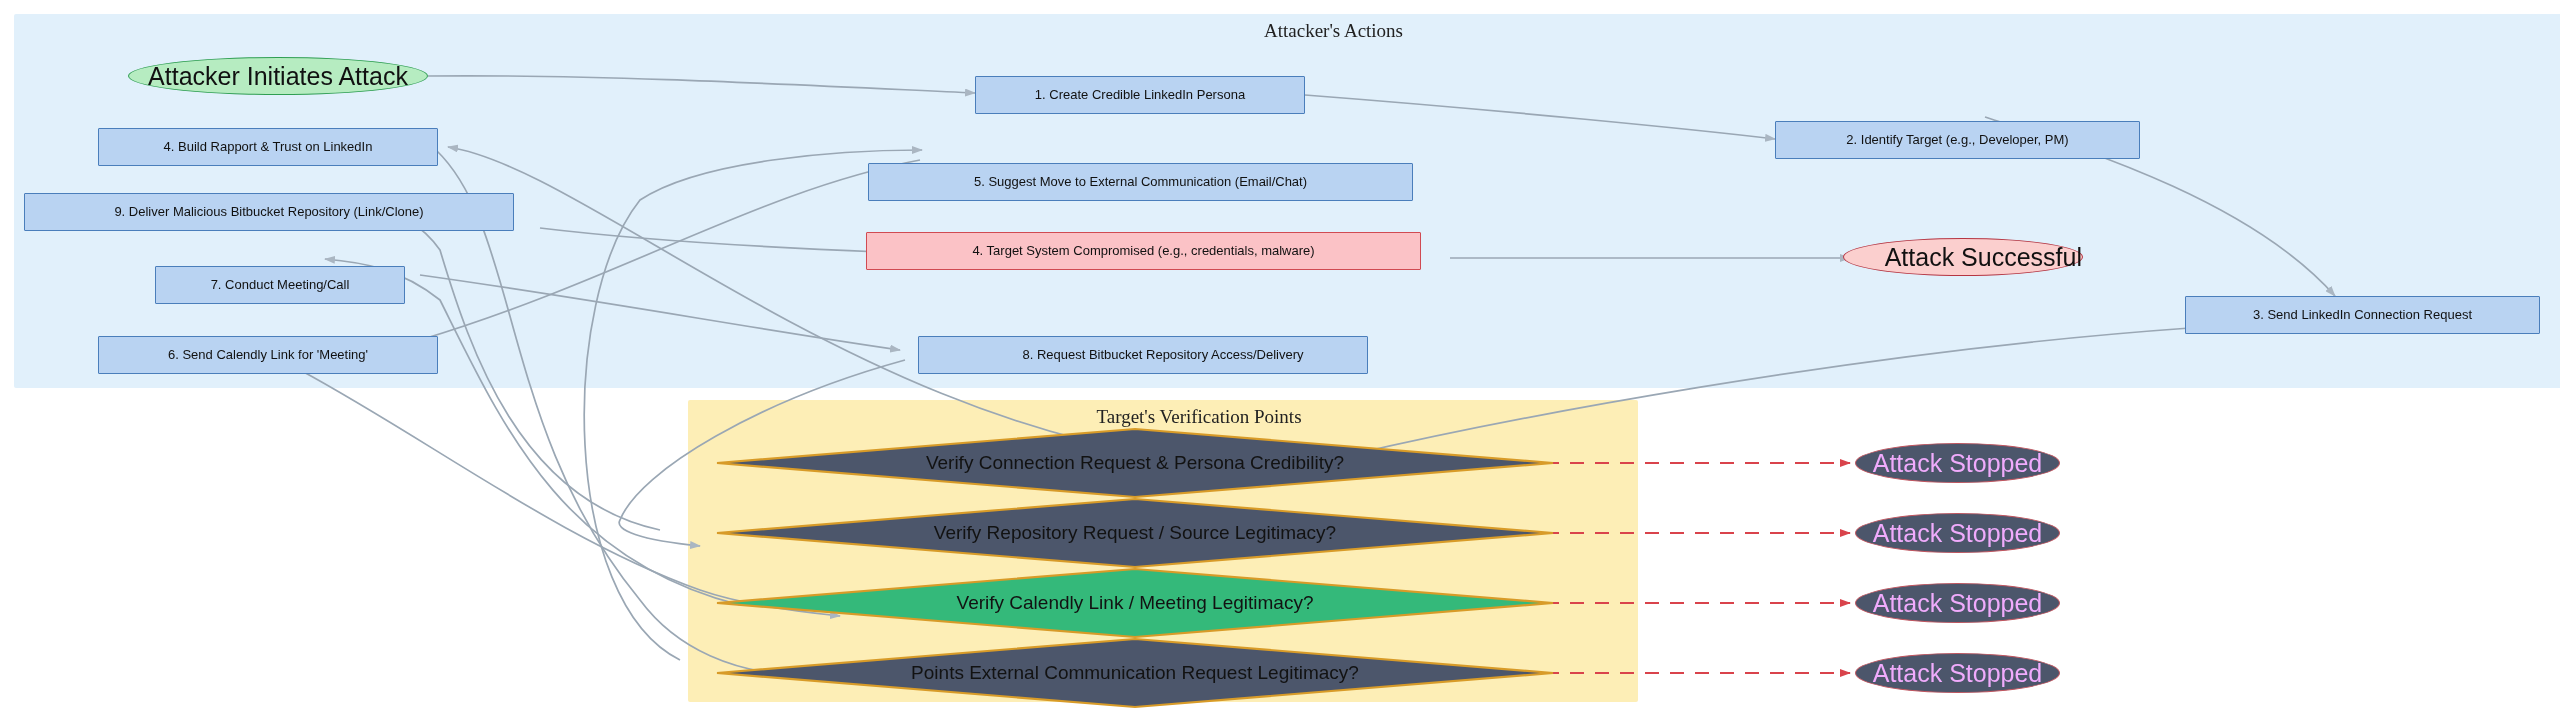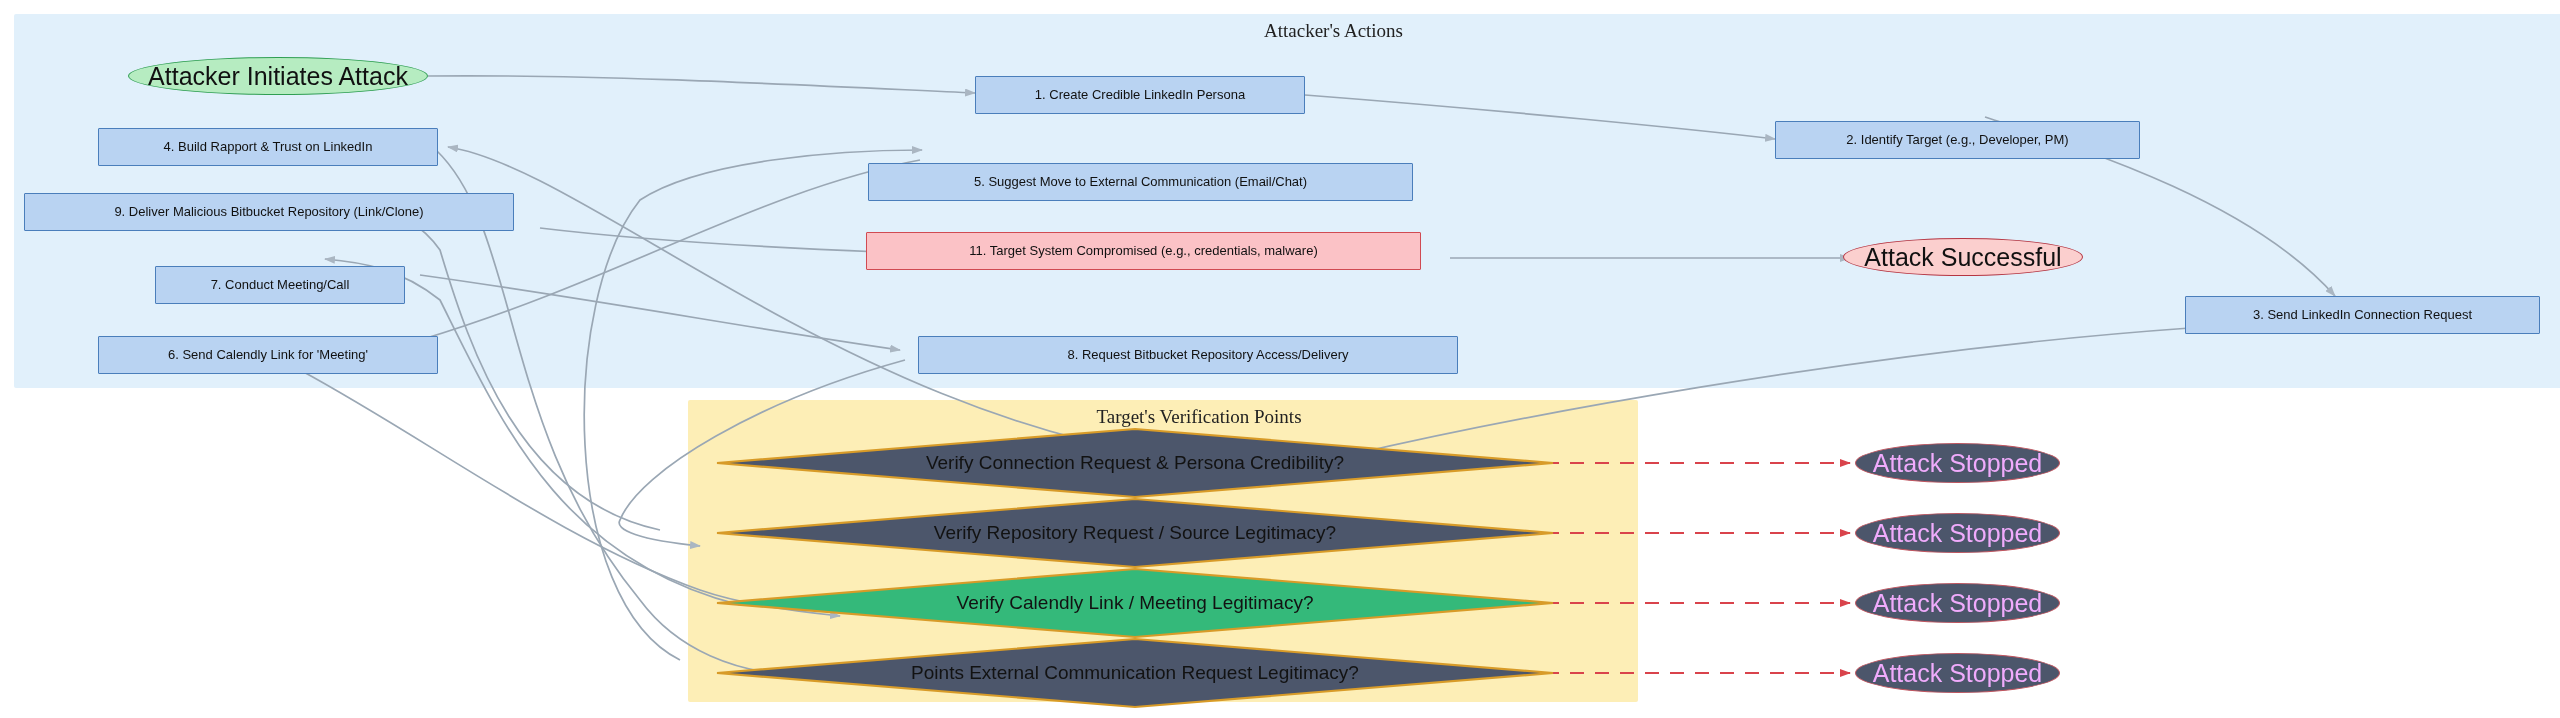--- a/index.html
+++ b/index.html
@@ -120,33 +120,33 @@
   </div>
 
   <div class="node box" style="left:98px;top:336px;width:340px;height:38px;">
     <span>6. Send Calendly Link for 'Meeting'</span>
   </div>
 
   <div class="node box" style="left:155px;top:266px;width:250px;height:38px;">
     <span>7. Conduct Meeting/Call</span>
   </div>
 
-  <div class="node box" style="left:918px;top:336px;width:540px;height:38px;padding-left:40px;">
+  <div class="node box" style="left:918px;top:336px;width:450px;height:38px;padding-left:40px;">
     <span>8. Request Bitbucket Repository Access/Delivery</span>
   </div>
 
   <div class="node box" style="left:24px;top:193px;width:490px;height:38px;">
     <span>9. Deliver Malicious Bitbucket Repository (Link/Clone)</span>
   </div>
 
   <div class="node box danger" style="left:866px;top:232px;width:555px;height:38px;">
-    <span>11. Target System Compromised (e.g., credentials, malware)</span>
+    <span>4. Target System Compromised (e.g., credentials, malware)</span>
   </div>
 
-  <div class="node ell success" style="left:1843px;top:238px;width:240px;height:38px;">
+  <div class="node ell success" style="left:1843px;top:238px;width:240px;height:38px;justify-content:flex-end;">
     <span>Attack Successful</span>
   </div>
 
   <div class="diamond" style="left:715px;top:427px;width:840px;height:72px;">
     <svg width="840" height="72" viewBox="0 0 840 72">
       <polygon points="420,2 838,36 420,70 2,36" fill="#4c566b" stroke="#d89b28" stroke-width="2.2"></polygon>
     </svg>
     <span class="lbl">Verify Connection Request &amp; Persona Credibility?</span>
   </div>
 

